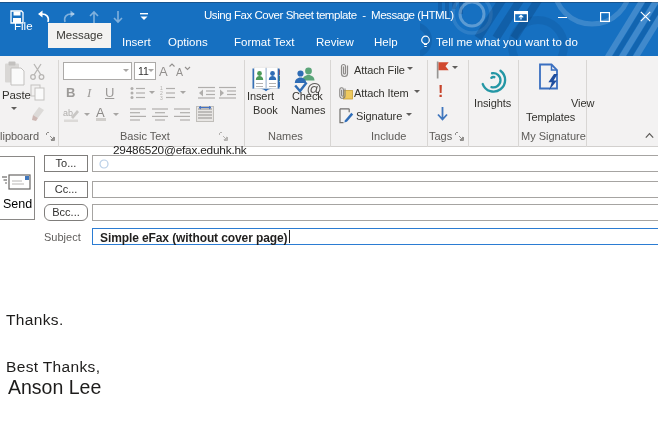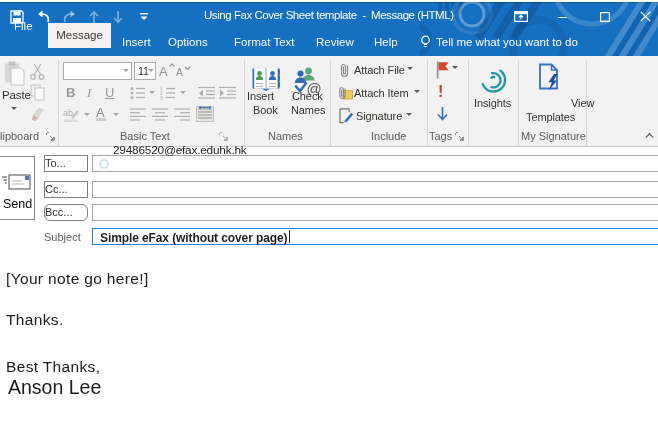--- a/index.html
+++ b/index.html
@@ -16,21 +16,21 @@
   
   #ribbon{left:0;top:56px;width:658px;height:90px;background:#f3f2f2;border-bottom:1px solid #d2d0ce;}
   .vsep{position:absolute;top:4px;width:1px;height:116px;background:#d8d6d4;}
   .glabel{position:absolute;top:74px;font-size:11px;color:#5d5b58;white-space:nowrap;}
   .rtxt{position:absolute;font-size:11px;color:#33322e;white-space:nowrap;letter-spacing:-0.1px;}
   .dim{color:#9c9a98;}
   .caret{display:block;width:0;height:0;border-left:3px solid transparent;border-right:3px solid transparent;border-top:3.6px solid #605e5c;}
   .caretg{border-top-color:#a8a6a4;}
   
   .fldbtn{position:absolute;left:44px;width:44px;height:17px;background:#fff;border:1px solid #7f7d7b;box-sizing:border-box;
-          font-size:11px;color:#323130;text-align:left;line-height:15px;}
+          font-size:11px;color:#323130;text-align:center;line-height:15px;}
   .fldinp{position:absolute;left:92px;width:567px;height:17px;background:#fff;border:1px solid #a6a4a2;box-sizing:border-box;}
   
   .btext{position:absolute;color:#1d1c1b;font-size:15.5px;white-space:nowrap;letter-spacing:0.35px;}
 </style>
 </head>
 <body>
 <div id="root">
 
   <div class="abs" style="left:0;top:0;width:658px;height:2px;background:#fff;"></div>
   <div class="abs" id="titlebar"></div>
@@ -413,17 +413,16 @@
   <svg class="abs" style="left:99px;top:159px;" width="10" height="10" viewBox="0 0 10 10">
     <circle cx="5" cy="5" r="4" fill="none" stroke="#b9cfe7" stroke-width="1.2"></circle>
   </svg>
   <div class="abs" style="left:113px;top:143px;font-size:11.8px;letter-spacing:-0.2px;color:#252423;">29486520@efax.eduhk.hk</div>
 
   <div class="abs" style="left:44px;top:231px;font-size:11px;color:#605e5c;">Subject</div>
   <div class="abs" style="left:92px;top:228px;width:567px;height:17px;background:#fff;border:1px solid #2b7cd3;box-sizing:border-box;"></div>
   <div class="abs" style="left:100px;top:231px;font-size:12px;font-weight:bold;letter-spacing:-0.1px;color:#201f1e;">Simple eFax (without cover page)</div>
   <div class="abs" style="left:289px;top:230px;width:1px;height:13px;background:#201f1e;"></div>
 
-  <div class="btext" style="left:6px;top:270px;">[Your note go here!]</div>
   <div class="btext" style="left:6px;top:311px;">Thanks.</div>
   <div class="btext" style="left:6px;top:358px;">Best Thanks,</div>
   <div class="btext" style="left:8px;top:376px;font-size:19.5px;letter-spacing:0;">Anson Lee</div>
 </div>
 
 </body></html>

